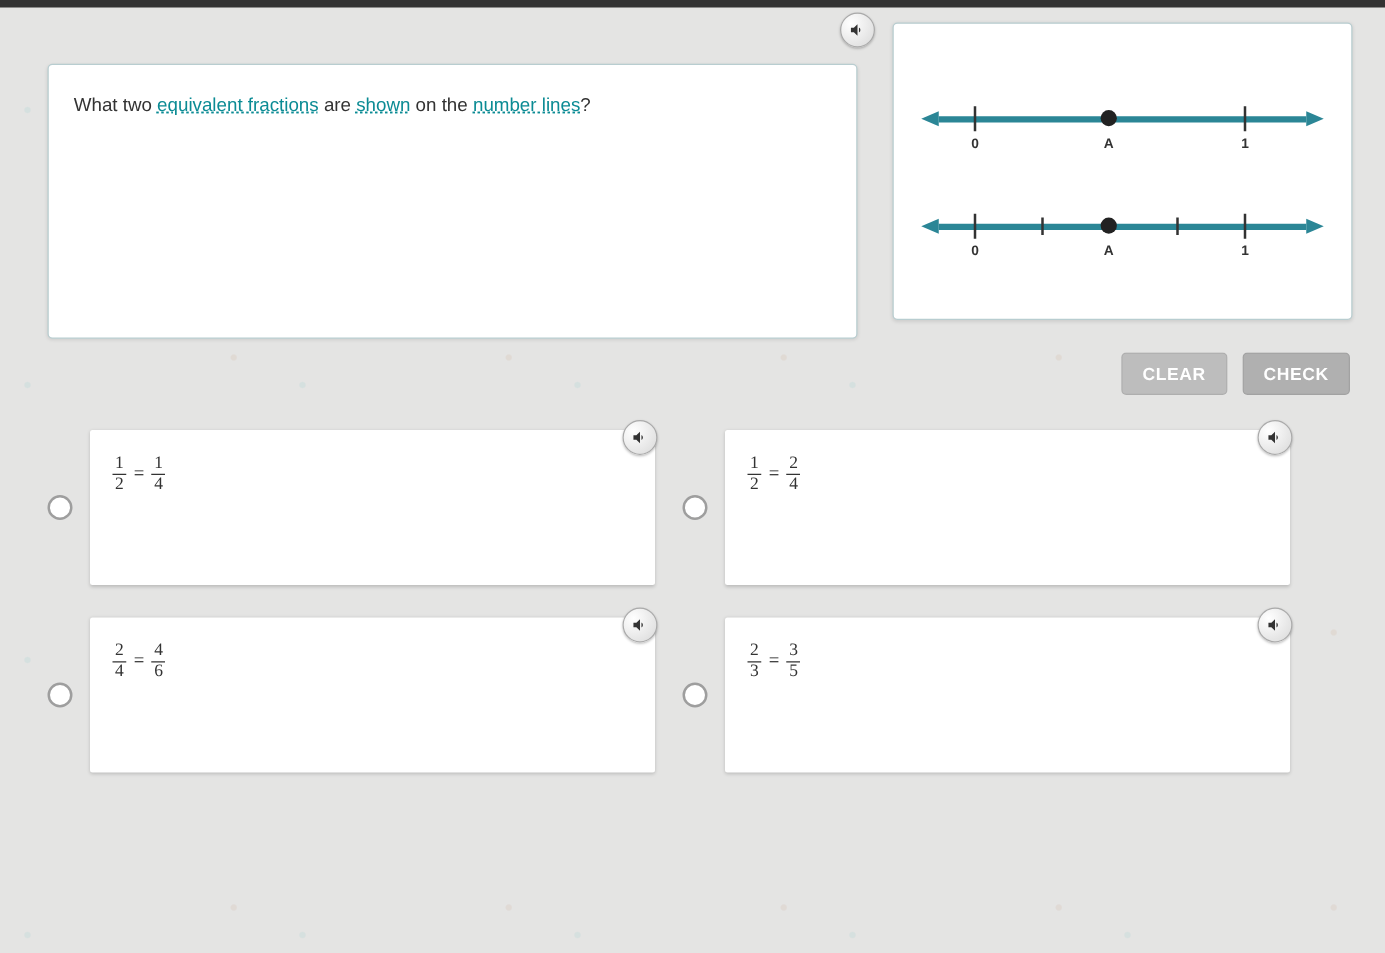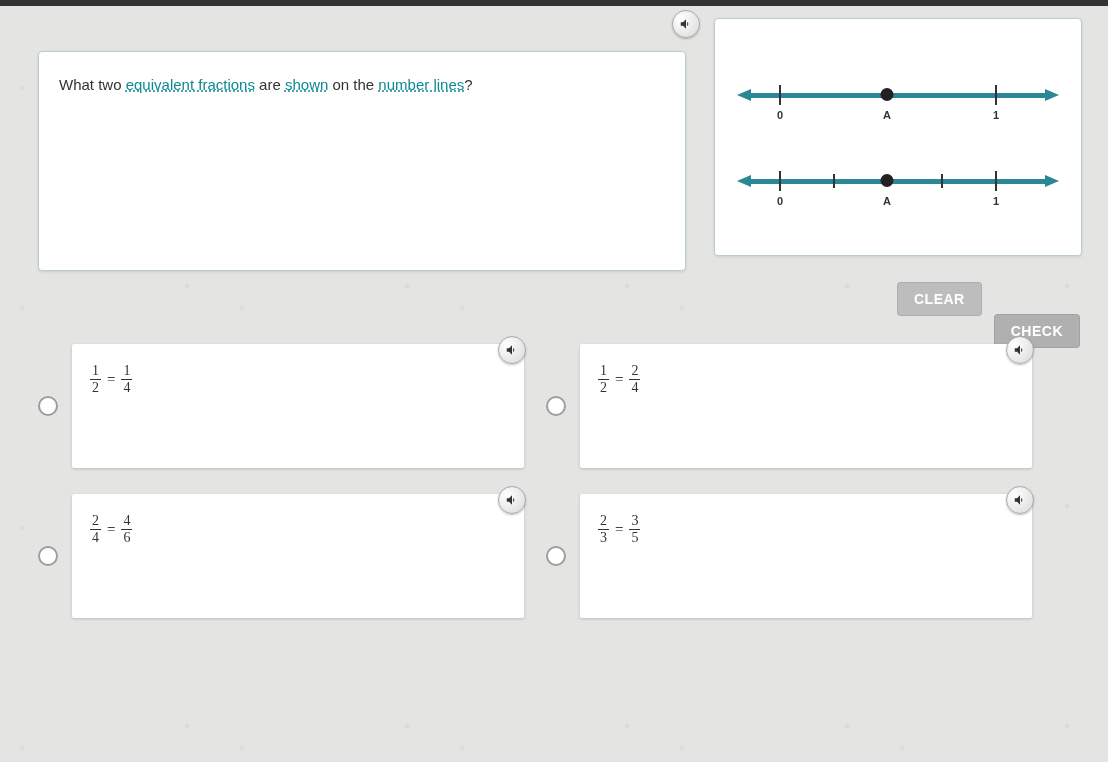--- a/index.html
+++ b/index.html
@@ -41,21 +41,21 @@
   }
   .audio-btn svg { width:14px; height:14px; fill:#333; }
 
   .btn {
     display:inline-flex; align-items:center; justify-content:center;
     height: 34px; padding: 0 16px; border-radius:4px;
     font-size:14px; font-weight:bold; letter-spacing:0.5px;
     color:#fff; cursor:pointer; border:1px solid rgba(0,0,0,0.08);
   }
   .btn-clear { background:#bdbdbd; }
-  .btn-check { background:#b0b0b0;margin-top:32px; }
+  .btn-check { background:#b0b0b0; }
   .btn-row { position:absolute; right:28px; top:282px; display:flex; gap:12px;padding-left:48px; }
 
   .choice {
     position:absolute; background:#fff; border-radius:2px;
     box-shadow: 0 1px 3px rgba(0,0,0,0.18);
     padding: 20px 18px 18px 18px;
   }
   .radio {
     width:20px; height:20px; border-radius:50%;
     border:2px solid #9e9e9e; background:#fff;

